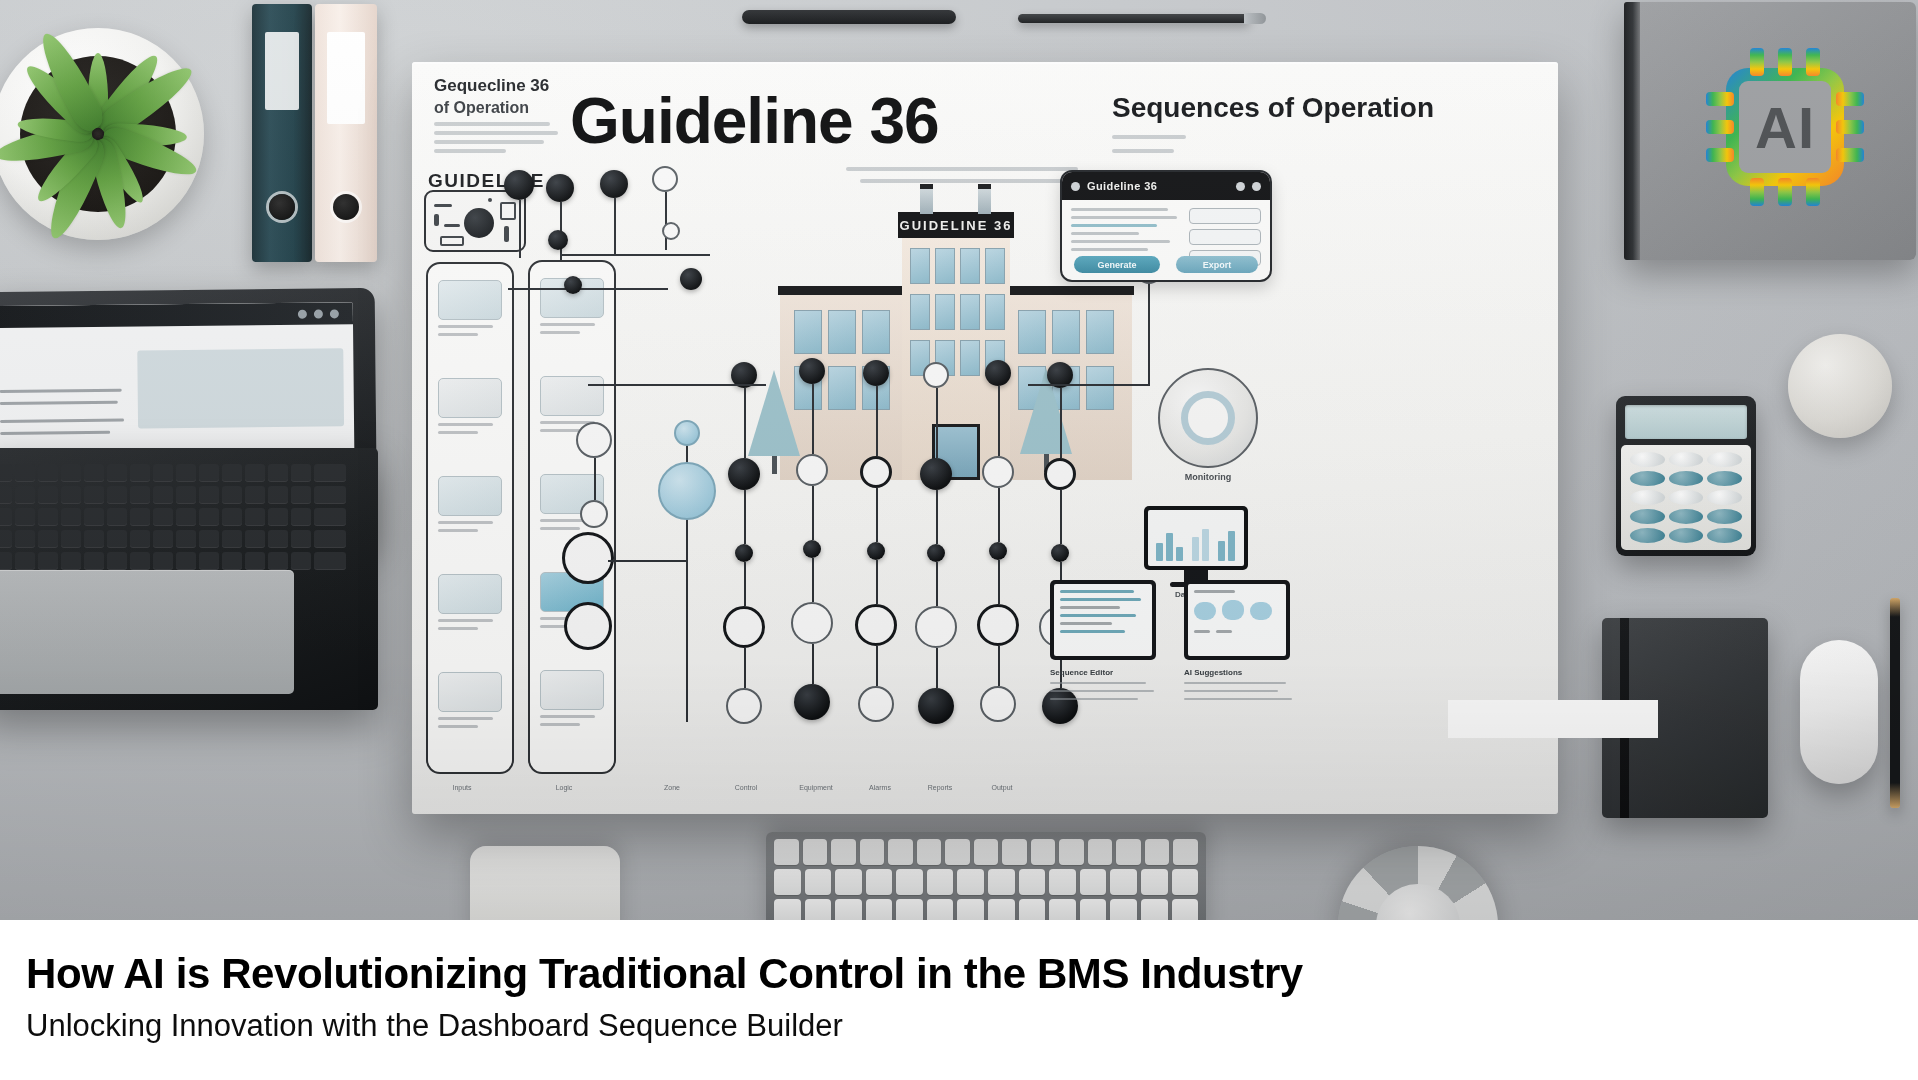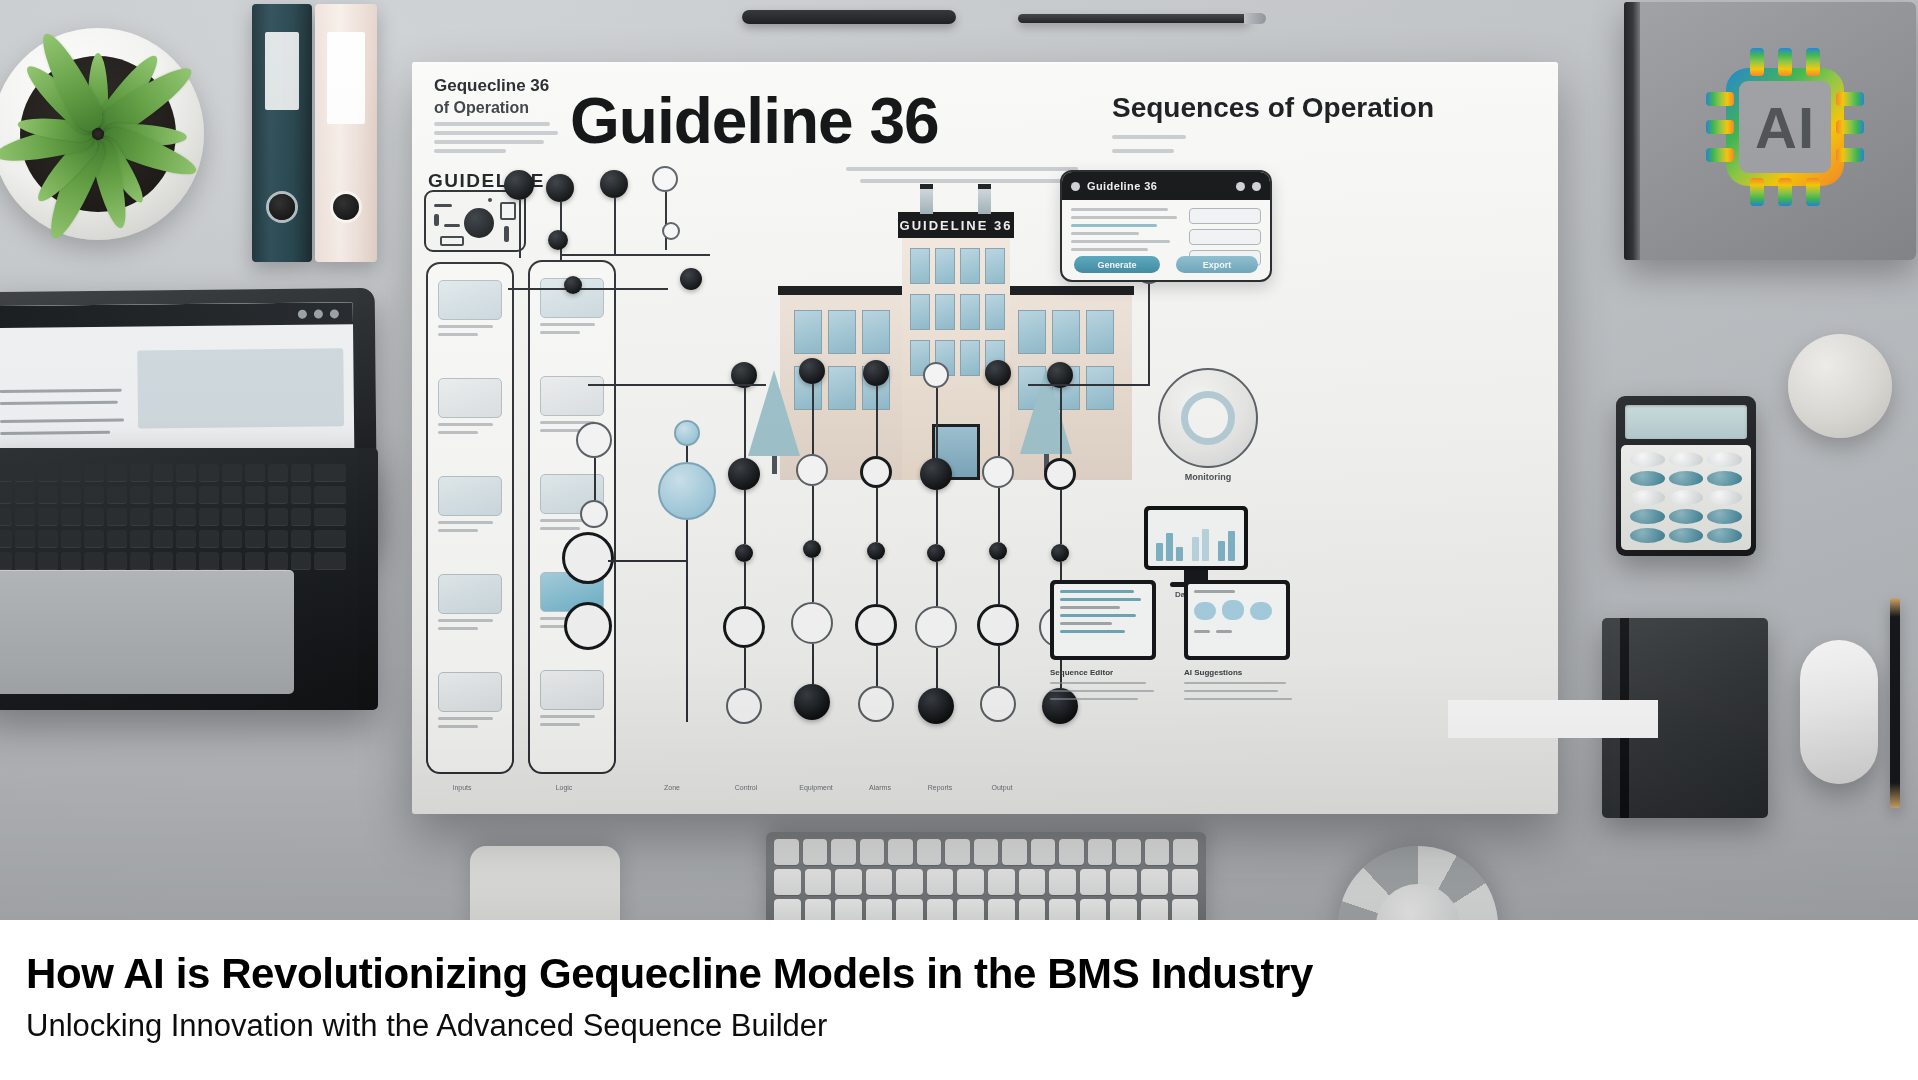--- a/index.html
+++ b/index.html
@@ -897,17 +897,17 @@
           <div class="col-label" style="left: 440px; top: 722px; width: 56px;">Alarms</div>
           <div class="col-label" style="left: 500px; top: 722px; width: 56px;">Reports</div>
           <div class="col-label" style="left: 562px; top: 722px; width: 56px;">Output</div>
         </div>
     </div>
 
     <div class="redaction"></div>
   </div>
 
   <div class="caption">
-    <div class="cap-title">How AI is Revolutionizing Gequecline Models in the BMS Industry</div>
-    <div class="cap-sub">Unlocking Innovation with the Advanced Sequence Builder</div>
+    <div class="cap-title">How AI is Revolutionizing Traditional Control in the BMS Industry</div>
+    <div class="cap-sub">Unlocking Innovation with the Dashboard Sequence Builder</div>
   </div>
 
 </div>
 
 </body></html>

